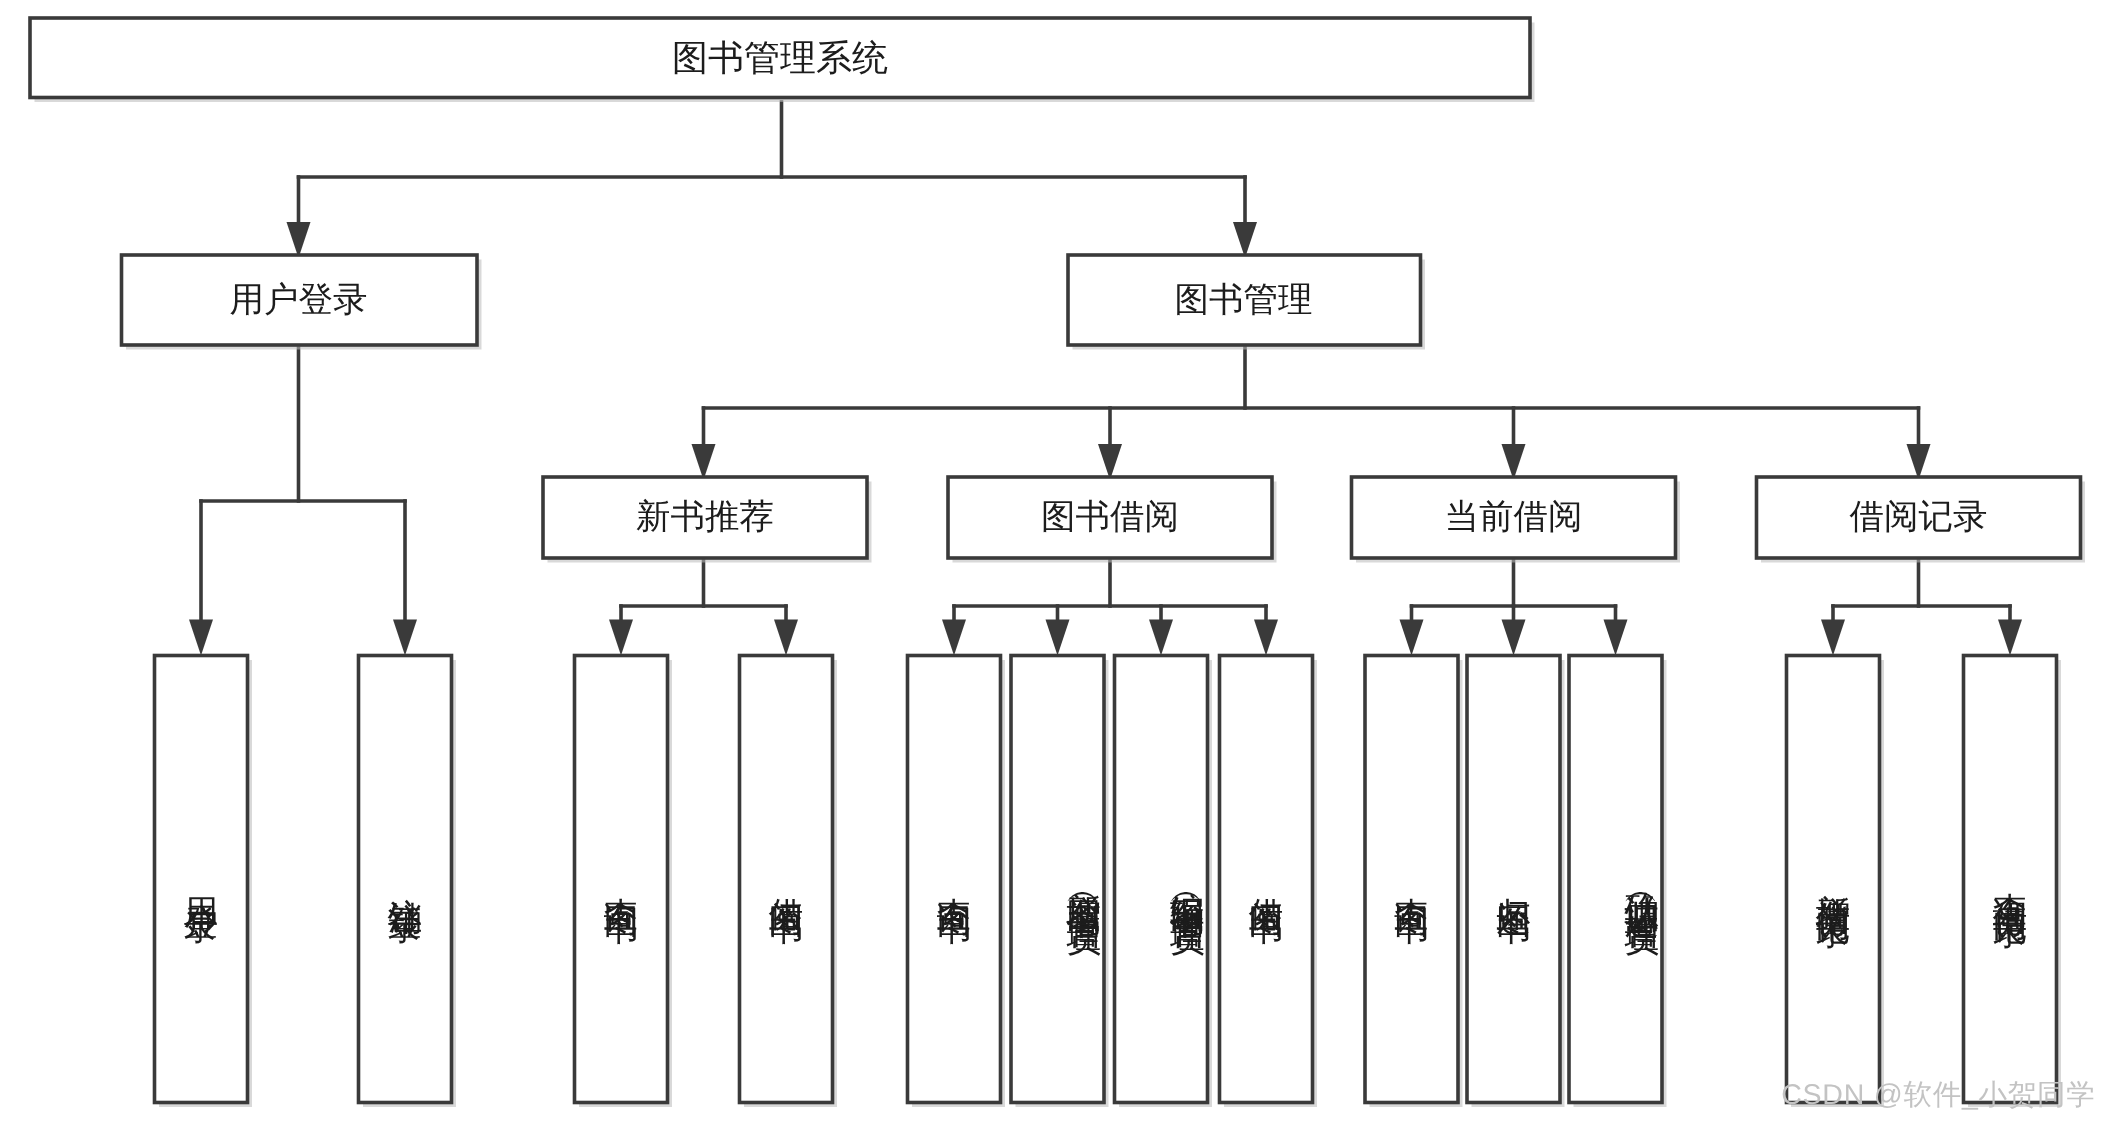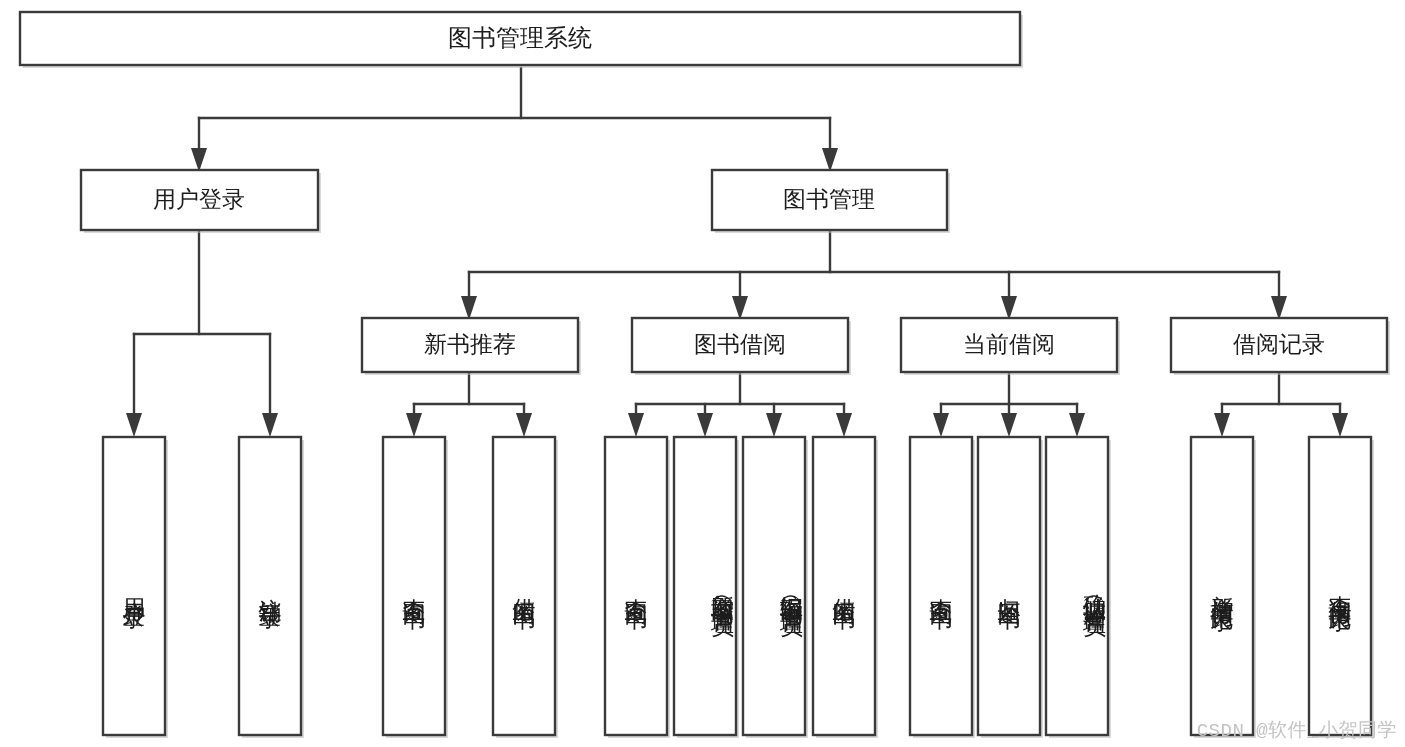--- a/index.html
+++ b/index.html
@@ -68,21 +68,21 @@
     justify-content: center;
     text-align: center;
     white-space: nowrap;
     user-select: none;
     pointer-events: none;
   }
   .watermark {
     position: absolute;
     right: 8px;
     bottom: 4px;
-    font-family: Liberation Mono, monospace;
+    font-family: Liberation Sans, sans-serif;
     font-size: 19px;
     color: #c3c3c3;
     letter-spacing: 0.5px;
     white-space: nowrap;
   }
 </style>
 </head>
 <body>
 
 <div id="diagram-root">

